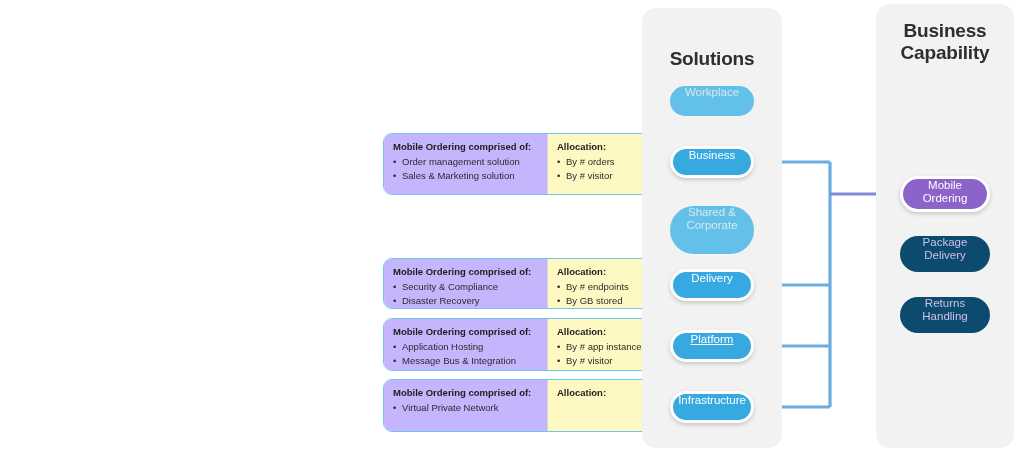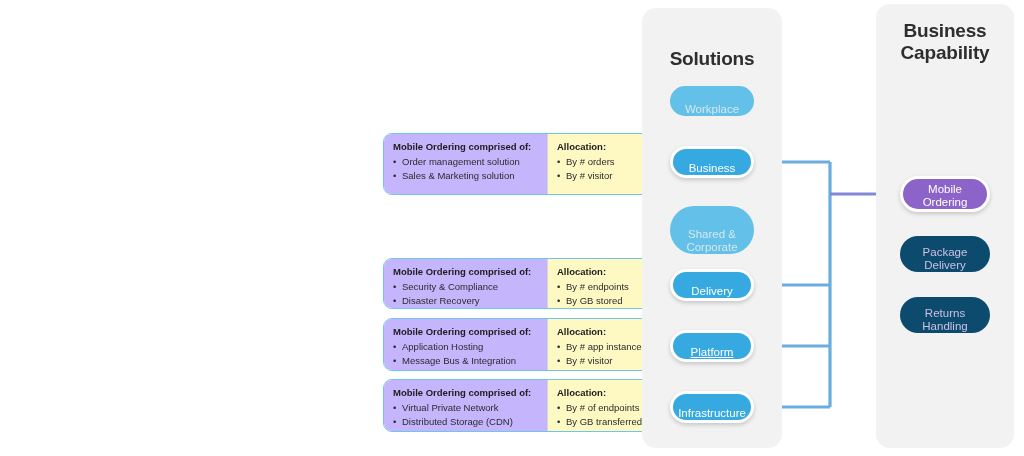--- a/index.html
+++ b/index.html
@@ -36,21 +36,21 @@
     line-height: 1.15;
     letter-spacing: -0.2px;
   }
   #title-solutions { top: 40px; }
   #title-capability { top: 16px; }
 
   
   .pill {
     position: absolute;
     display: flex;
-    align-items: flex-end;
+    align-items: flex-start;
     justify-content: center;
     text-align: center;
     border-radius: 999px;
     font-size: 11.5px;
     line-height: 1.15;
     color: #ffffff;
     box-sizing: border-box;
     padding: 0 6px;
   }
   .pill.blue        { background: #36a9e1; }
@@ -212,29 +212,24 @@
         <li>By # visitor</li>
       </ul>
     </div>
   </div>
 
   <div class="infobox" id="box-4">
     <div class="col left">
       <div class="heading">Mobile Ordering comprised of:</div>
       <ul>
         <li>Virtual Private Network</li>
-        <li>Distributed Storage (CDN)</li>
-      </ul>
-    </div>
-    <div class="col right">
-      <div class="heading">Allocation:</div>
-      <ul>
-        <li>By # of endpoints</li>
-        <li>By GB transferred</li>
-      </ul>
+      </ul>
+    </div>
+    <div class="col right">
+      <div class="heading">Allocation:</div>
     </div>
   </div>
 
   <div class="panel" id="panel-solutions">
     <div class="panel-title" id="title-solutions">Solutions</div>
   </div>
 
   <div class="pill blue dim" id="pill-workplace">
     <span>Workplace</span>
   </div>

